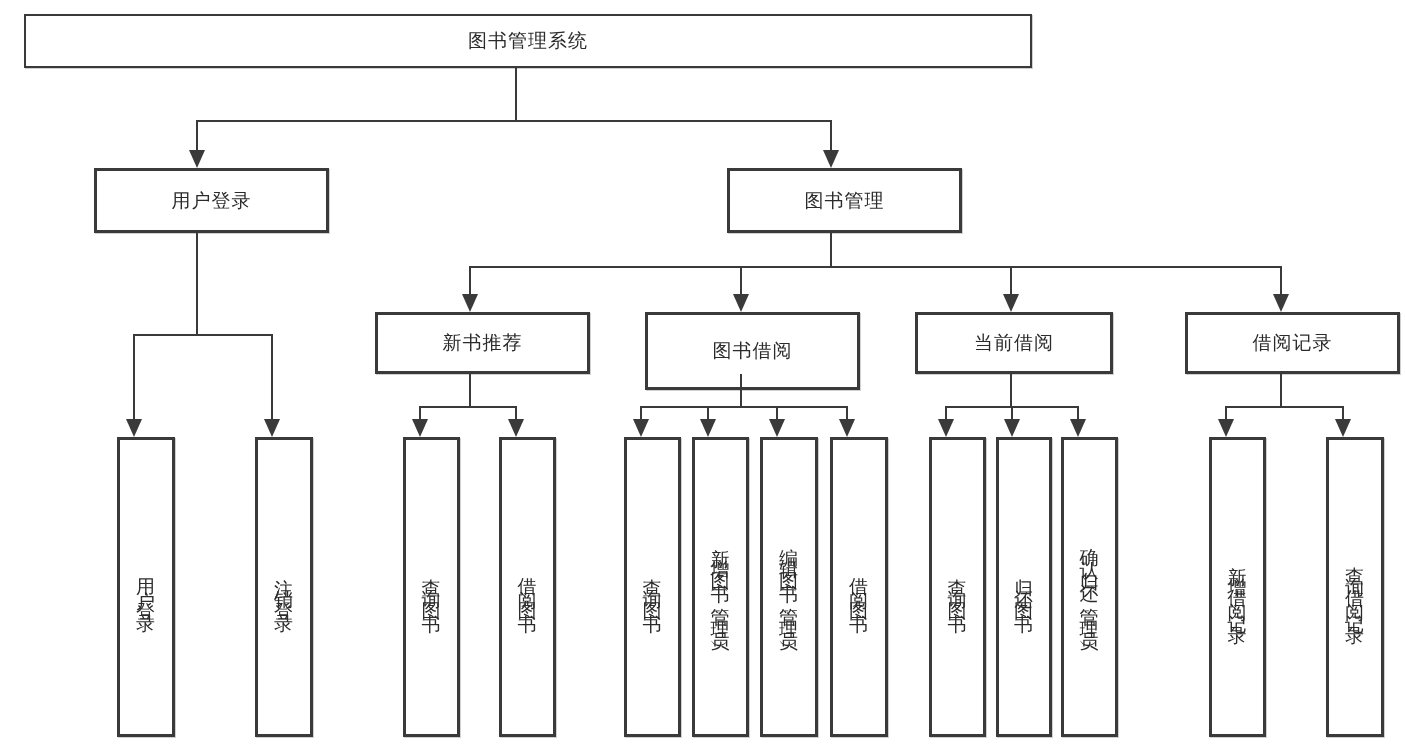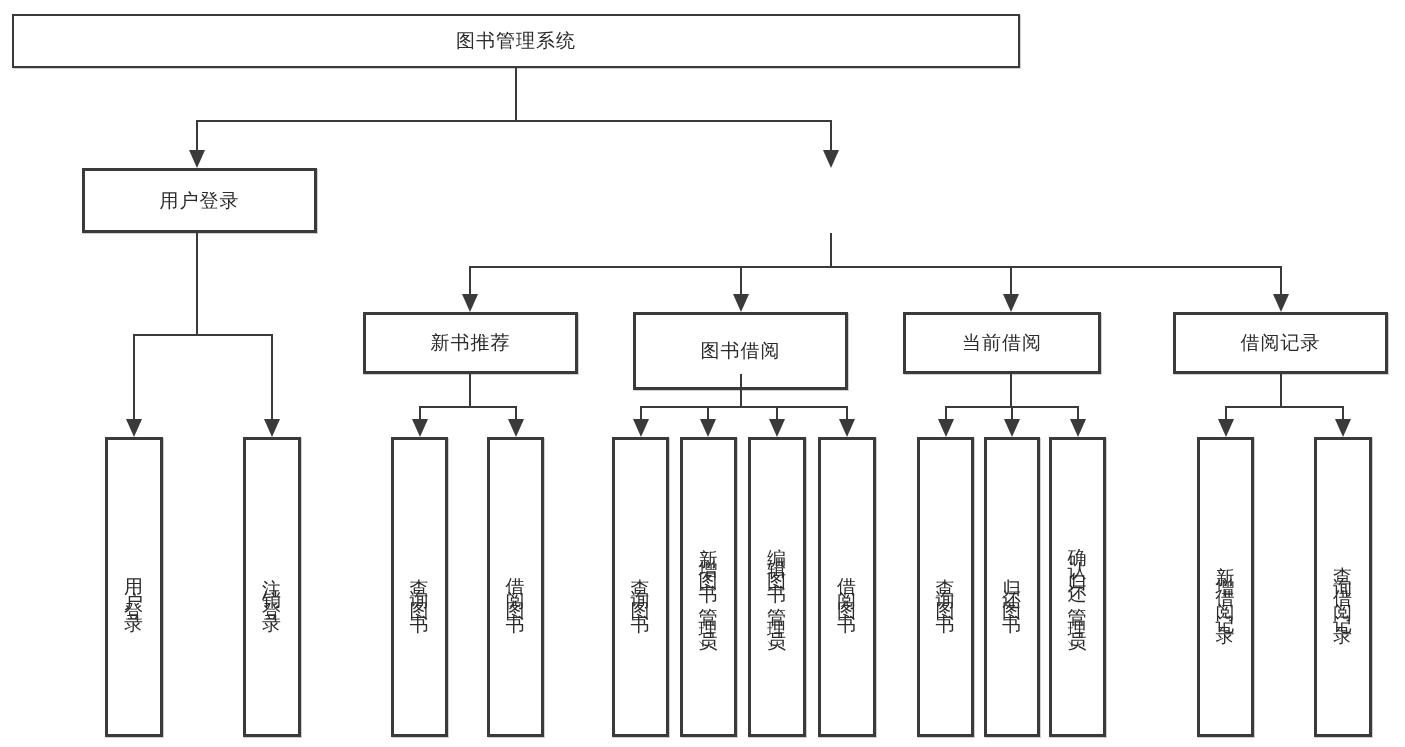--- a/index.html
+++ b/index.html
@@ -4,21 +4,21 @@
 <style>
   html,body{margin:0;padding:0;background:#ffffff;}
   #stage{
     position:relative;width:1405px;height:747px;background:#ffffff;overflow:hidden;
     font-family:"Liberation Sans","DejaVu Sans",sans-serif;color:#2b2b2b;
   }
   
   .box{
     position:absolute;box-sizing:border-box;background:#ffffff;
     border:3px solid #3a3a3a;display:flex;align-items:center;justify-content:center;
-    font-size:19px;letter-spacing:1px;box-shadow:1px 1px 0 rgba(120,120,120,.35);
+    font-size:19px;letter-spacing:1px;box-shadow:1px 1px 0 rgba(120,120,120,.35);margin-left:12px;
   }
   .box.thin{border-width:2px;}
   .leaf span{writing-mode:vertical-rl;text-orientation:mixed;letter-spacing:12px;line-height:1;}
   
   .vline,.hline{position:absolute;background:#3a3a3a;}
   .vline{width:2px;}
   .hline{height:2px;}
   .ah{position:absolute;width:0;height:0;
       border-left:8px solid transparent;border-right:8px solid transparent;
       border-top:18px solid #3a3a3a;}
@@ -102,20 +102,23 @@
   <div class="vline v-root"></div>
   <div class="hline h-root"></div>
   <div class="vline s-l2a"></div>
   <div class="ah a-l2a"></div>
   <div class="vline s-l2b"></div>
   <div class="ah a-l2b"></div>
 
   <div class="box b-user-login">
     <span>用户登录</span>
   </div>
+  <div class="box b-book-mgmt">
+    <span>图书管理</span>
+  </div>
 
   <div class="vline v-mgmt"></div>
   <div class="hline h-l3"></div>
   <div class="vline s-l3a"></div>
   <div class="ah a-l3a"></div>
   <div class="vline s-l3b"></div>
   <div class="ah a-l3b"></div>
   <div class="vline s-l3c"></div>
   <div class="ah a-l3c"></div>
   <div class="vline s-l3d"></div>

